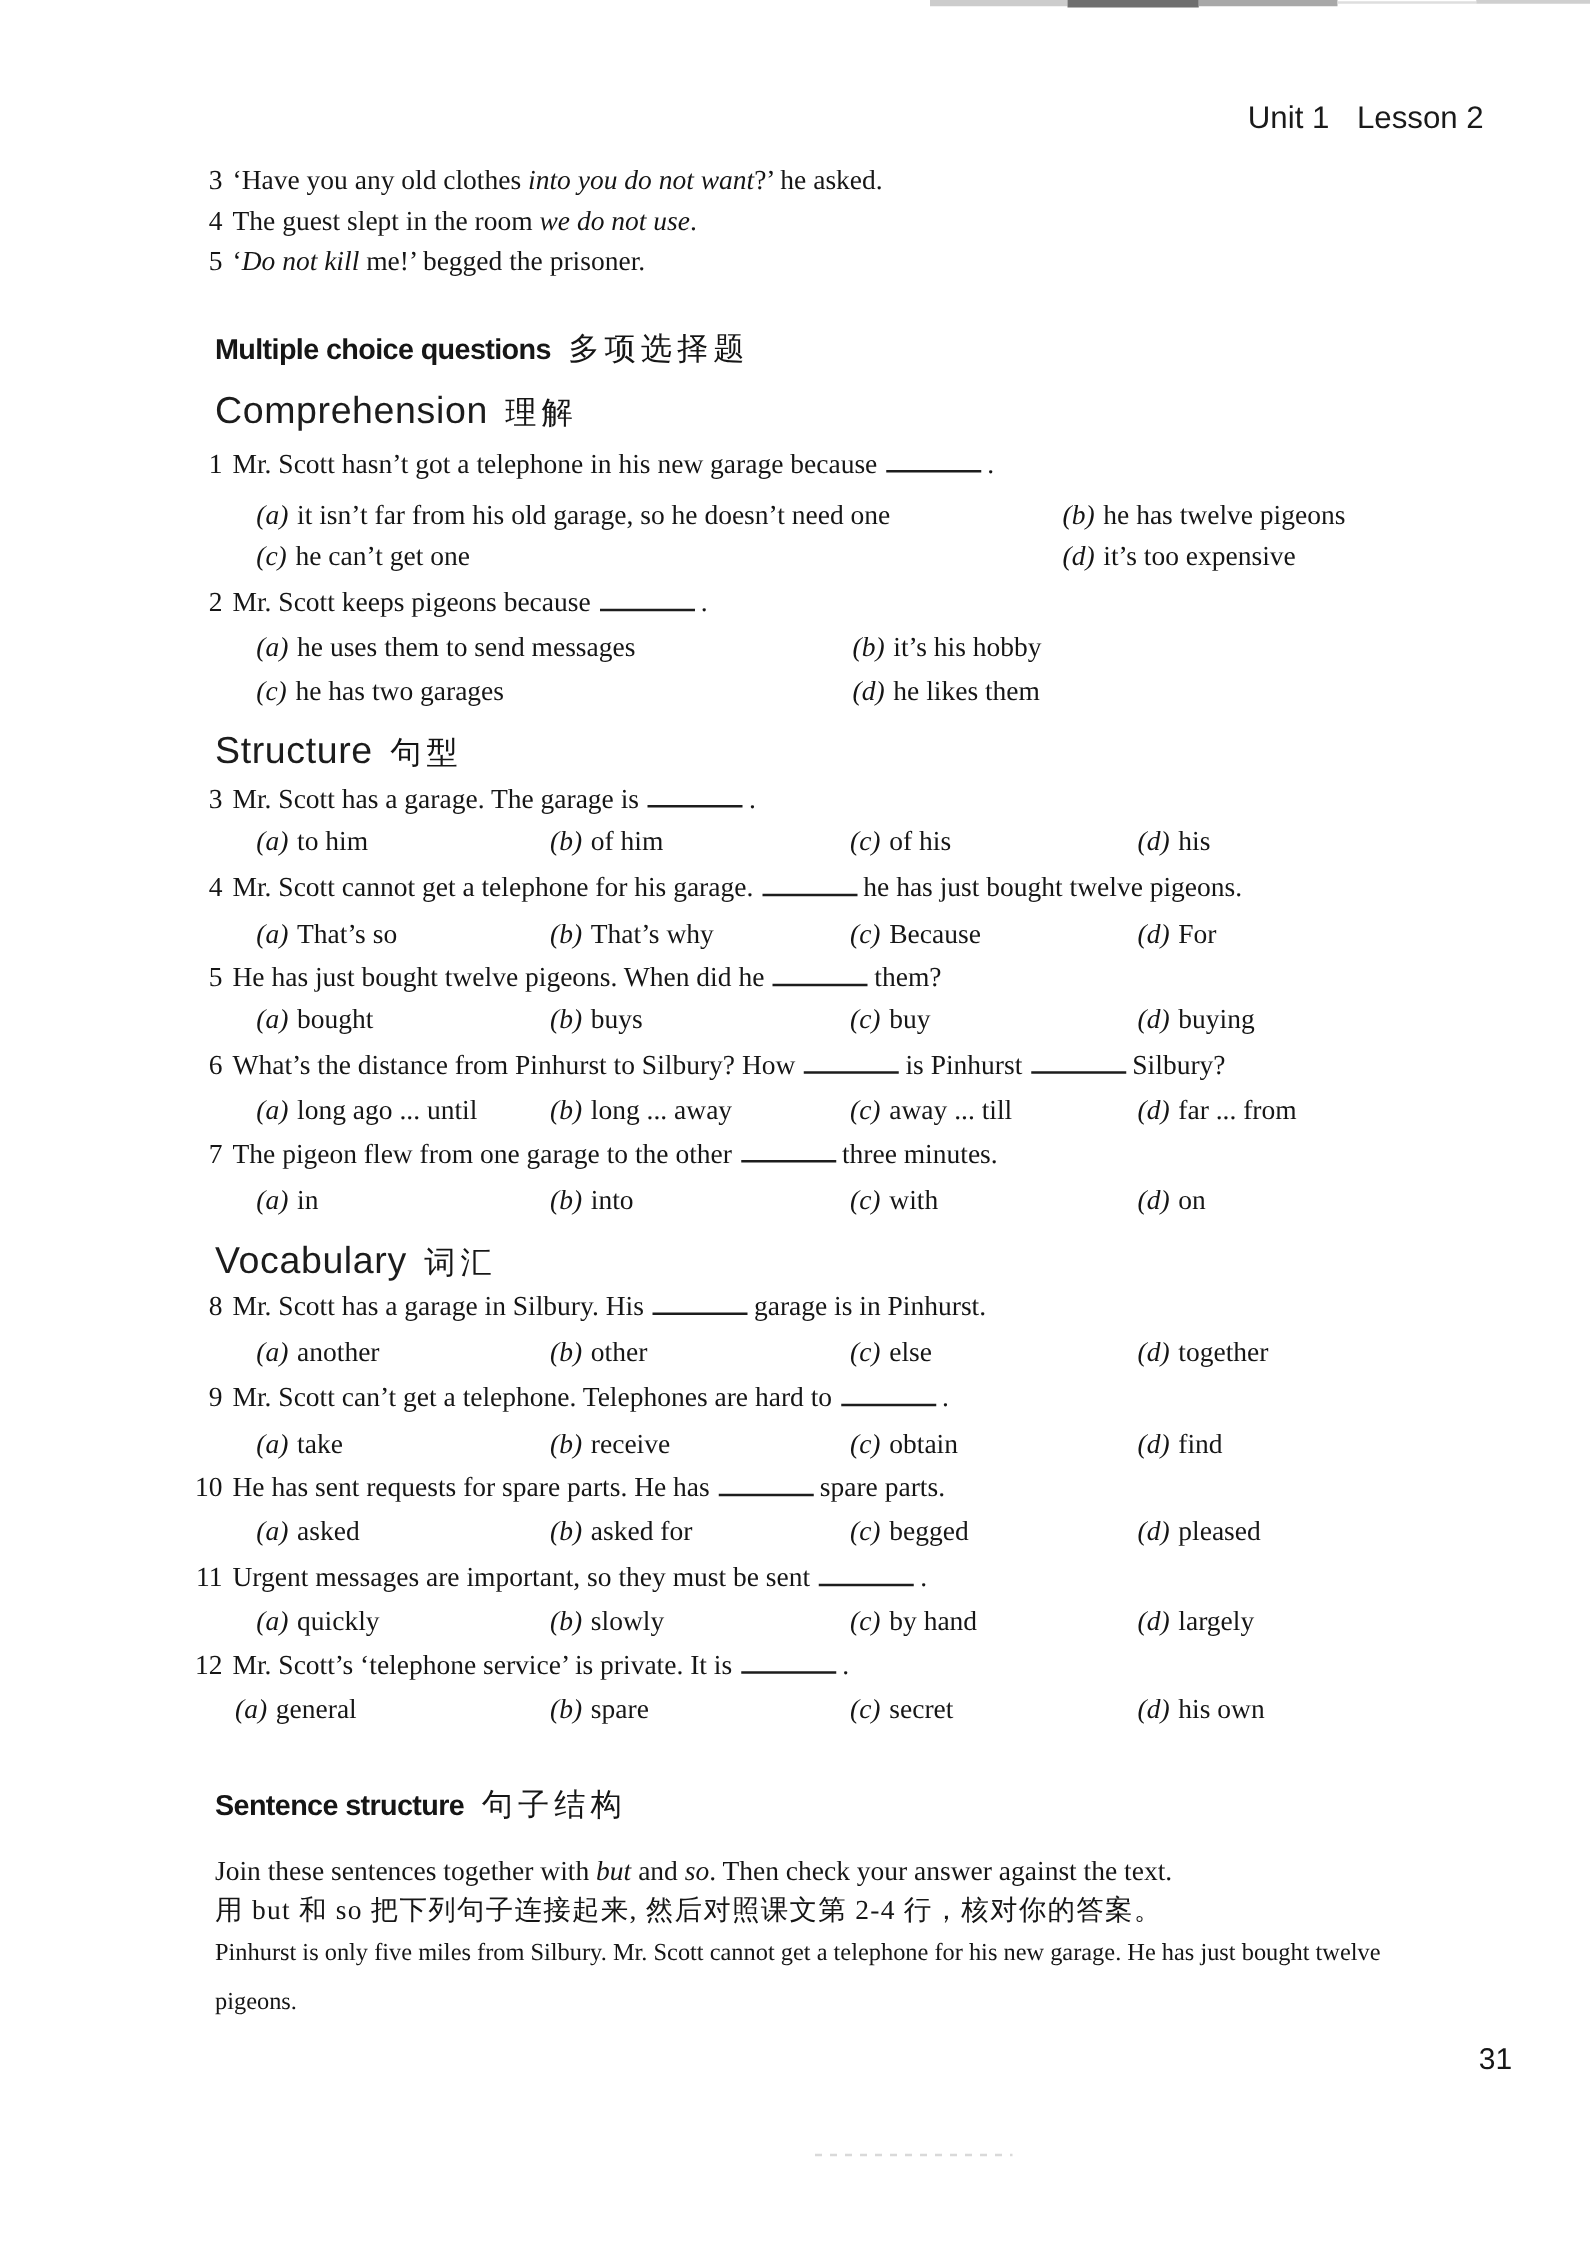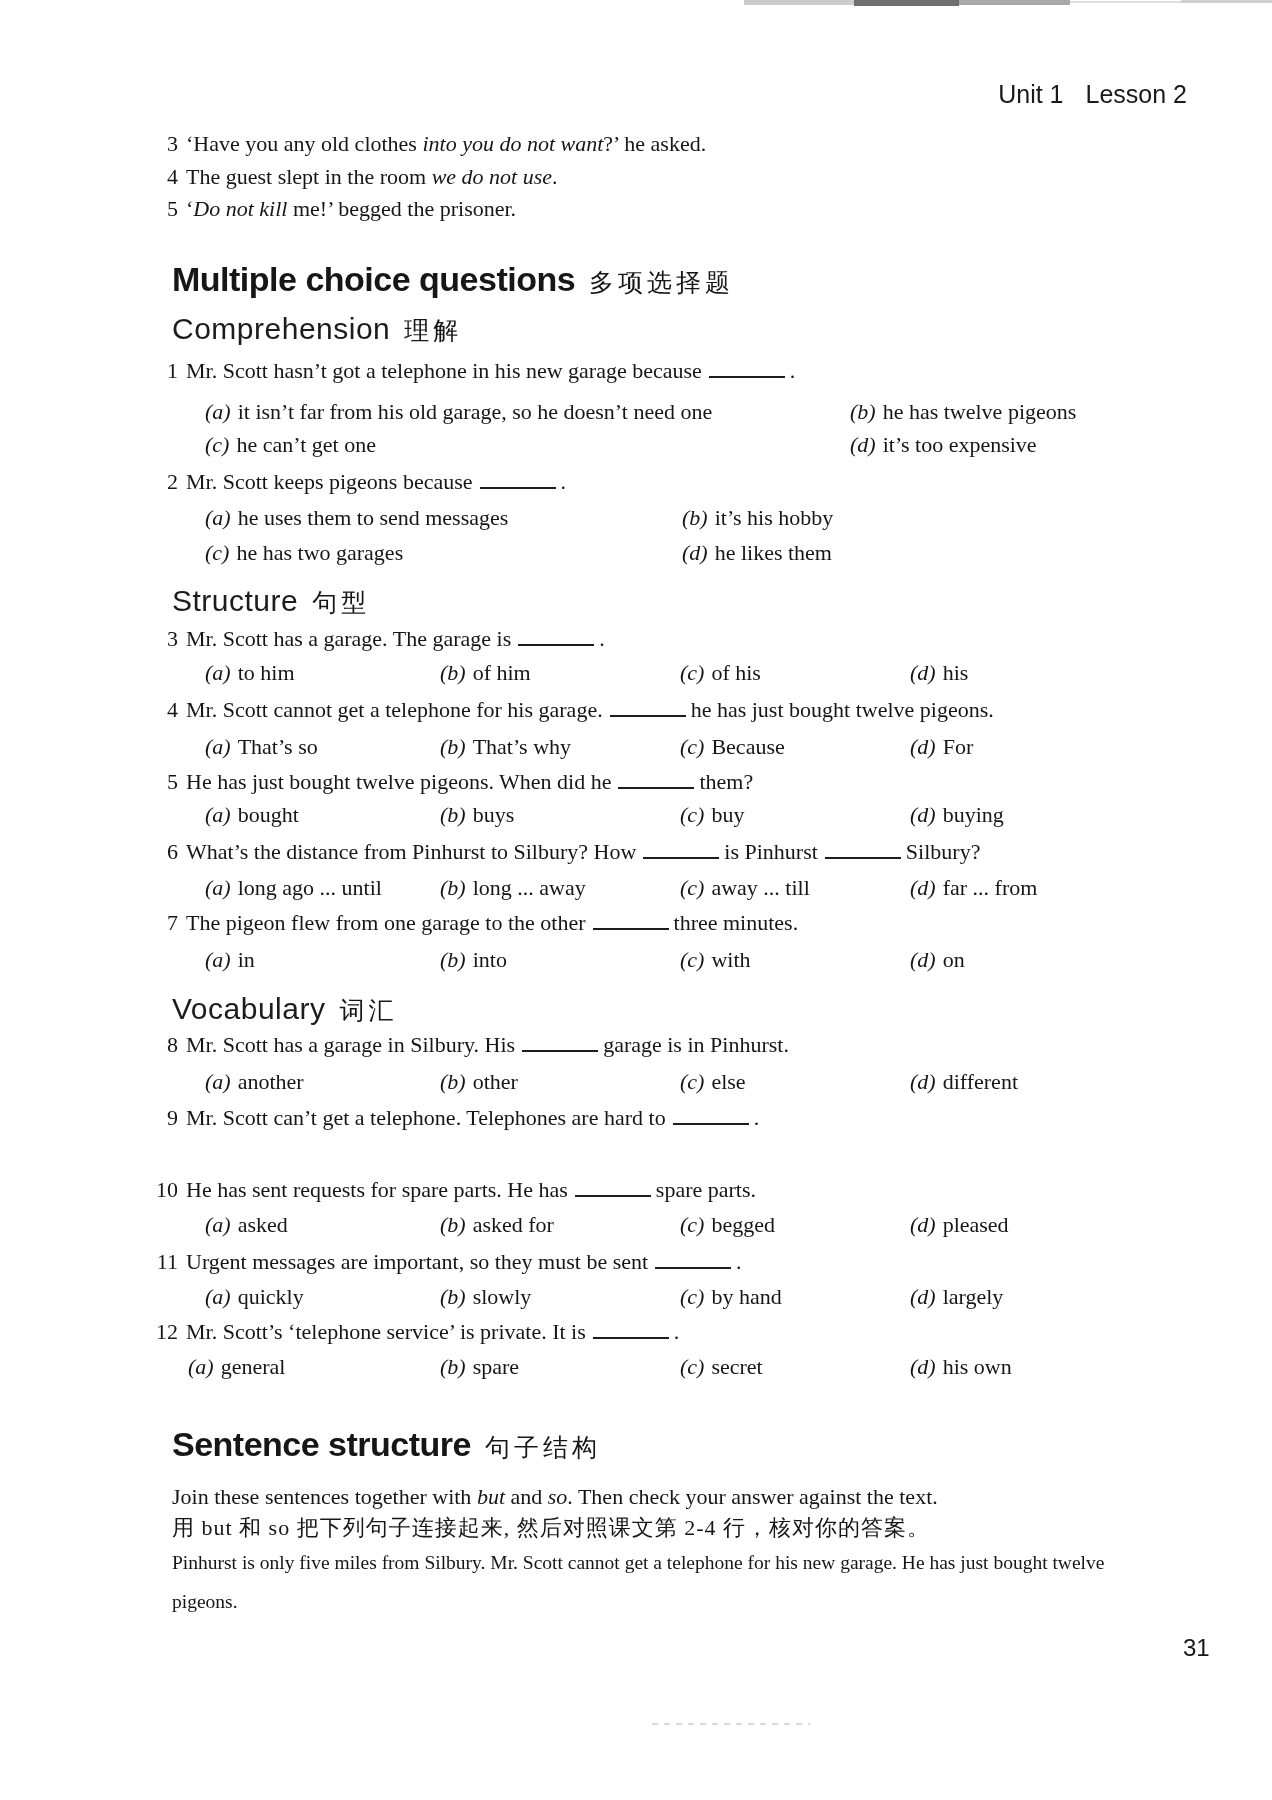--- a/index.html
+++ b/index.html
@@ -3,21 +3,21 @@
 <meta charset="utf-8">
 <style>
   html,body{margin:0;padding:0;}
   .page{
     position:relative;width:1272px;height:1800px;background:#ffffff;
     font-family:"Liberation Serif",serif;color:#161616;overflow:hidden;
   }
   .row{position:absolute;left:0;width:1272px;white-space:nowrap;line-height:26px;font-size:22px;}
   
   .h-bold,.h-light{font-family:"Liberation Sans",sans-serif;padding-left:172px;line-height:34px;}
-  .h-bold .hen{font-weight:bold;font-size:34px;letter-spacing:-0.5px;}
+  .h-bold .hen{font-weight:bold;font-size:23px;letter-spacing:-0.5px;}
   .h-light .hen{font-weight:normal;font-size:30px;letter-spacing:0.5px;color:#1c1c1c;}
   .hzh{font-family:"Liberation Serif",serif;font-size:25px;margin-left:14px;letter-spacing:4px;font-weight:normal;}
   
   .unit-header{position:absolute;top:80px;left:0;width:1187px;text-align:right;
     font-family:"Liberation Sans",sans-serif;font-size:25px;color:#1a1a1a;}
   .unit-header .sp{margin-left:22px;}
   
   .item,.q{padding-left:152px;}
   .qnum{display:inline-block;min-width:26px;text-align:right;margin-right:8px;}
   .blank{display:inline-block;width:76px;height:0.8em;border-bottom:2px solid #1d1d1d;margin:0 5px 0 7px;}
@@ -160,25 +160,31 @@
     <span class="hen">Vocabulary</span><span class="hzh">词汇</span>
   </div>
 
   <div class="row q" style="top:1032px">
     <span class="qnum">8</span><span><span>Mr. Scott has a garage in Silbury. His</span><span class="blank"></span><span>garage is in Pinhurst.</span></span>
   </div>
   <div class="row opts" style="top:1069px">
     <span class="opt" style="left:205px"><i class="ol">(a)</i><span class="ot">another</span></span>
     <span class="opt" style="left:440px"><i class="ol">(b)</i><span class="ot">other</span></span>
     <span class="opt" style="left:680px"><i class="ol">(c)</i><span class="ot">else</span></span>
-    <span class="opt" style="left:910px"><i class="ol">(d)</i><span class="ot">different</span></span>
+    <span class="opt" style="left:910px"><i class="ol">(d)</i><span class="ot">together</span></span>
   </div>
 
   <div class="row q" style="top:1105px">
     <span class="qnum">9</span><span><span>Mr. Scott can’t get a telephone. Telephones are hard to</span><span class="blank"></span><span>.</span></span>
+  </div>
+  <div class="row opts" style="top:1142px">
+    <span class="opt" style="left:205px"><i class="ol">(a)</i><span class="ot">take</span></span>
+    <span class="opt" style="left:440px"><i class="ol">(b)</i><span class="ot">receive</span></span>
+    <span class="opt" style="left:680px"><i class="ol">(c)</i><span class="ot">obtain</span></span>
+    <span class="opt" style="left:910px"><i class="ol">(d)</i><span class="ot">find</span></span>
   </div>
 
   <div class="row q" style="top:1177px">
     <span class="qnum">10</span><span><span>He has sent requests for spare parts. He has</span><span class="blank"></span><span>spare parts.</span></span>
   </div>
   <div class="row opts" style="top:1212px">
     <span class="opt" style="left:205px"><i class="ol">(a)</i><span class="ot">asked</span></span>
     <span class="opt" style="left:440px"><i class="ol">(b)</i><span class="ot">asked for</span></span>
     <span class="opt" style="left:680px"><i class="ol">(c)</i><span class="ot">begged</span></span>
     <span class="opt" style="left:910px"><i class="ol">(d)</i><span class="ot">pleased</span></span>

